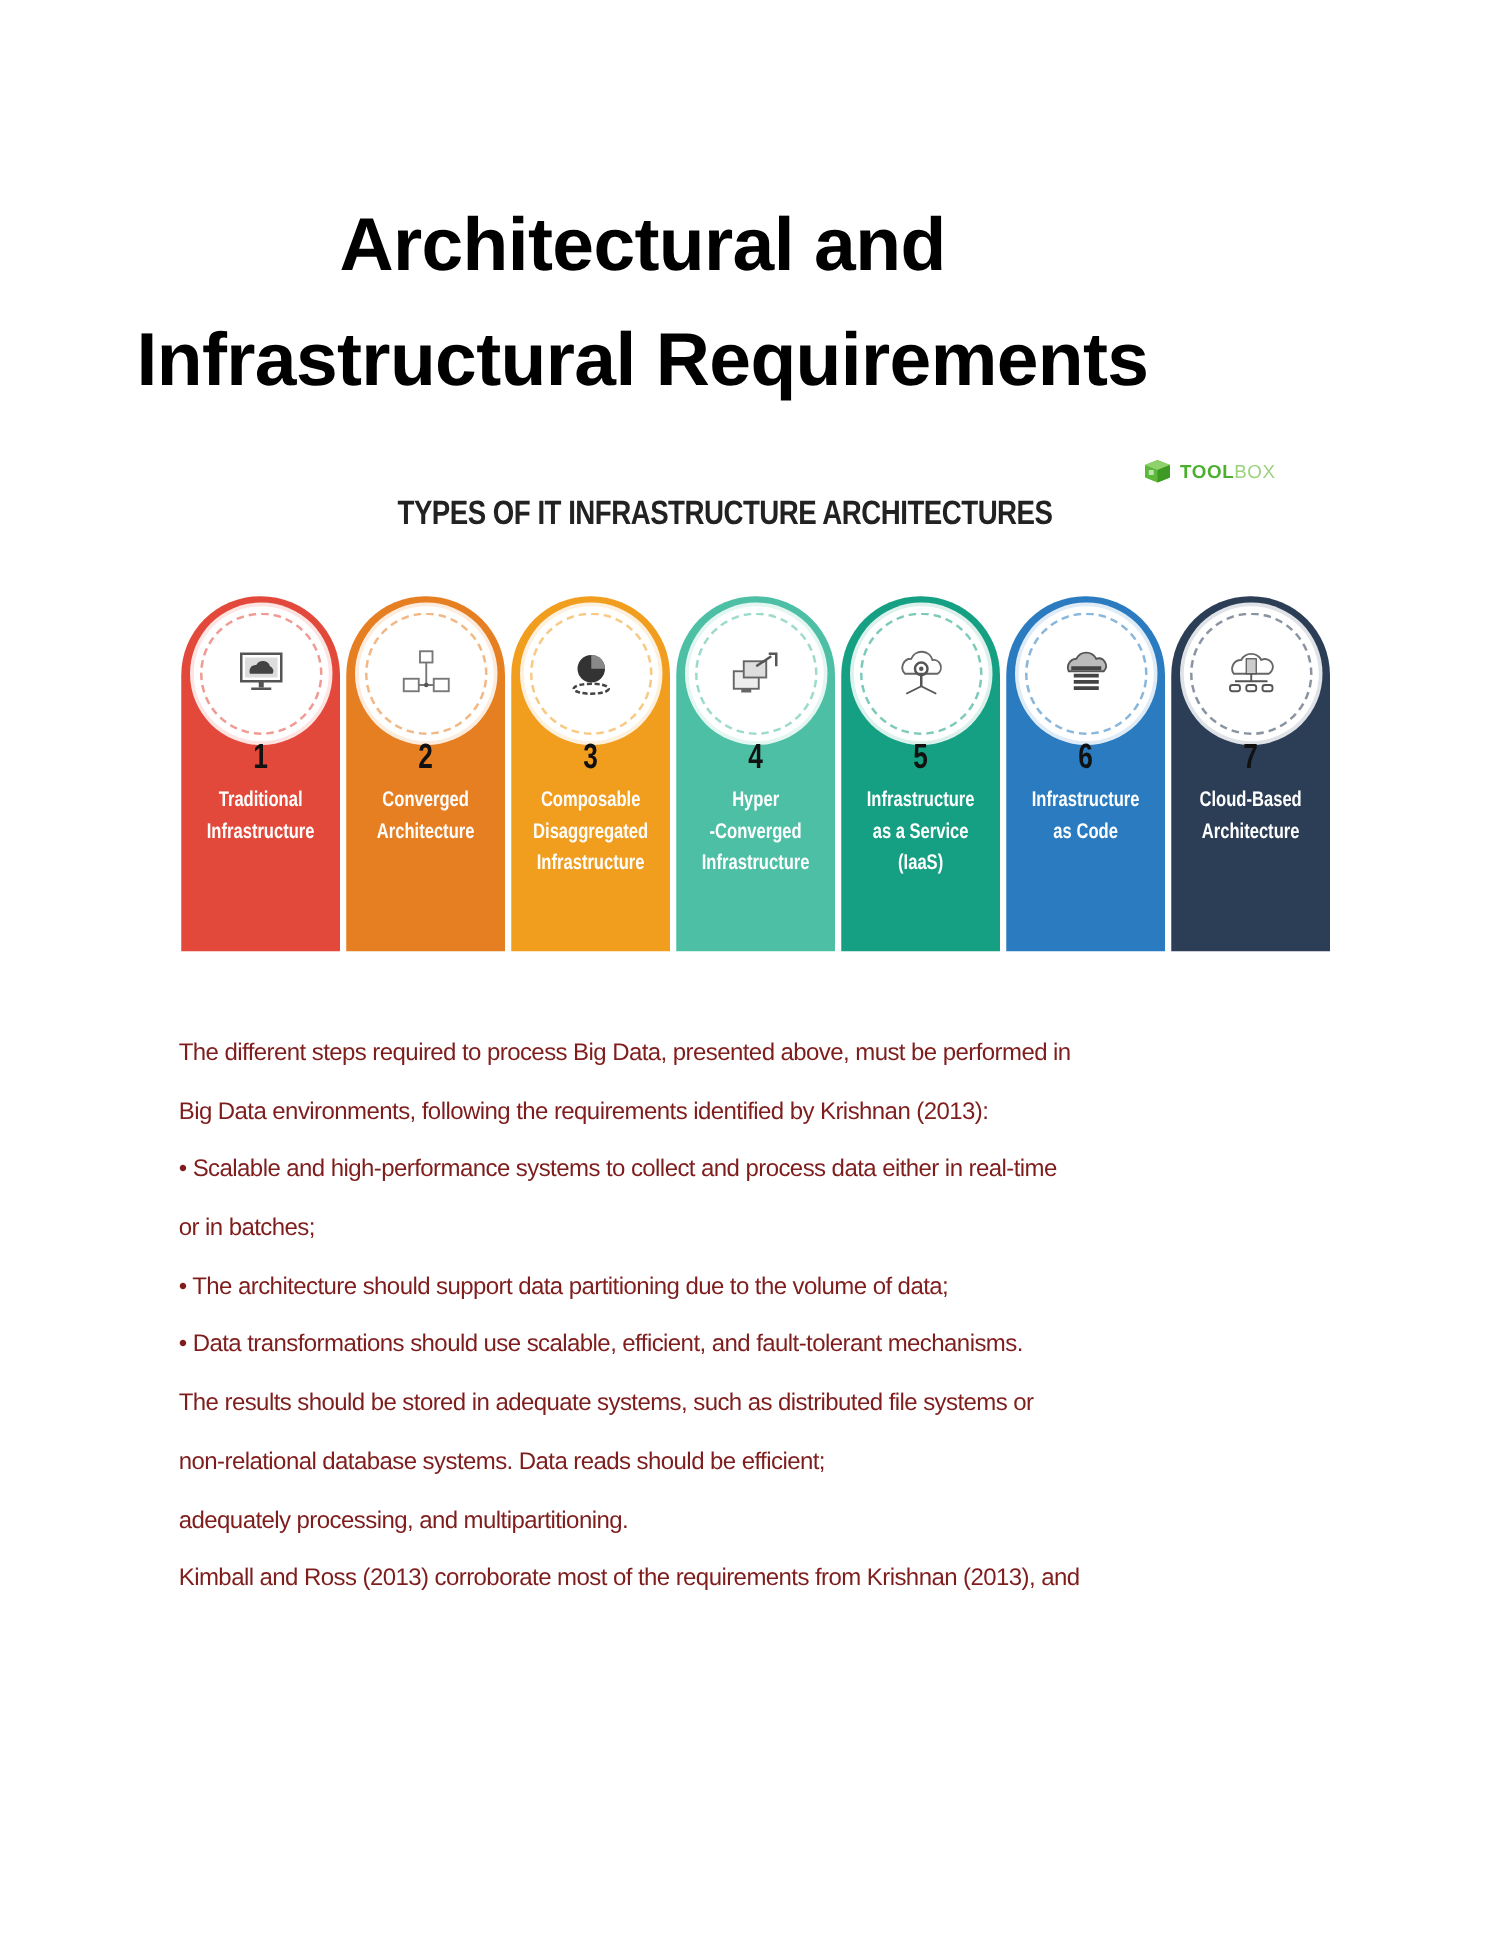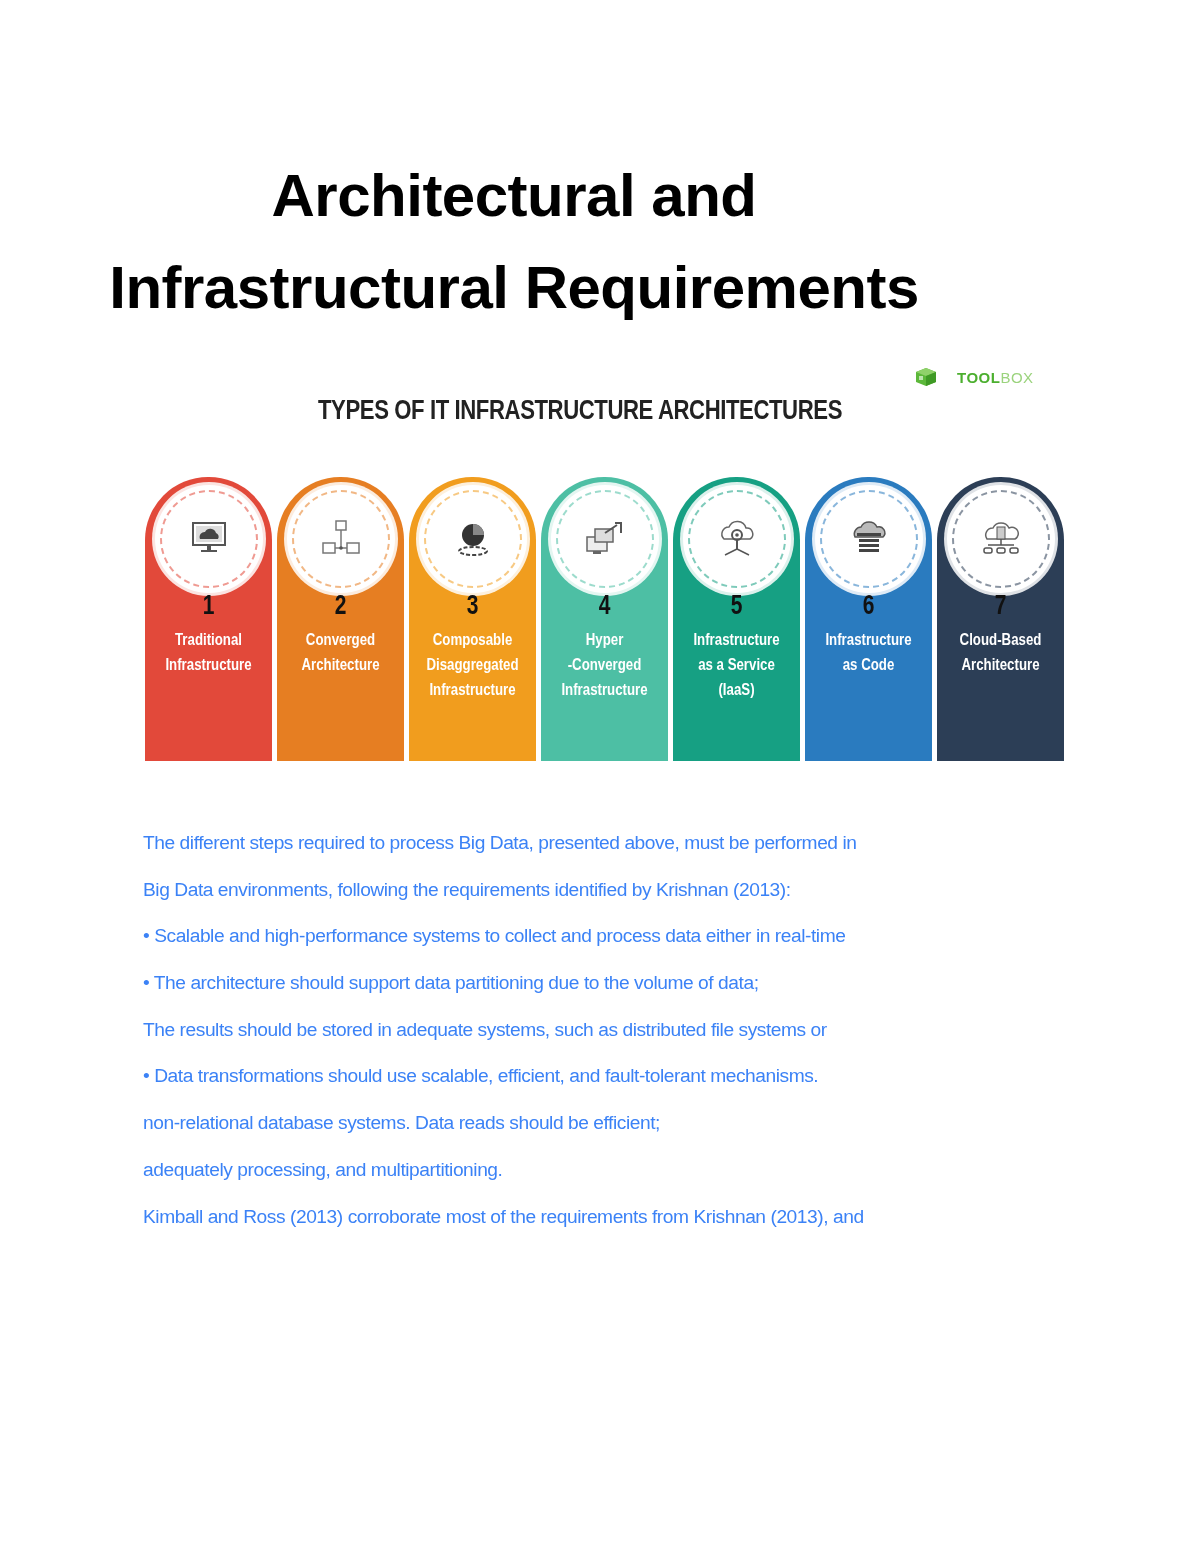--- a/index.html
+++ b/index.html
@@ -9,21 +9,21 @@
     .doc-title {
       position: absolute; left: 0; top: 150px; width: 1028px;
       text-align: center; font-family: "Liberation Sans", sans-serif;
       font-weight: bold; font-size: 60px; line-height: 92px; letter-spacing: -0.5px;
     }
 
     .infographic { position: absolute; left: 140px; top: 355px; width: 930px; height: 415px; }
 
     .toolbox-logo {
       position: absolute; left: 775px; top: 10px; height: 24px;
-      display: flex; align-items: center; gap: 20px;
+      display: flex; align-items: center; gap: 7px;
     }
     .toolbox-cube { width: 22px; height: 20px; position: relative; }
     .toolbox-cube svg { width: 22px; height: 20px; display: block; }
     .toolbox-text {
       font-family: "Liberation Sans", sans-serif; font-weight: bold; font-size: 15px;
       color: #4caf2f; letter-spacing: 0.5px;
     }
     .toolbox-text .light { color: #9bd37d; font-weight: normal; }
 
     .info-heading {
@@ -57,21 +57,21 @@
     }
     .card-label {
       position: absolute; top: 150px; width: 100%; text-align: center;
       font-family: "Liberation Sans", sans-serif; font-weight: bold; font-size: 17px;
       line-height: 25px; color: #fff; transform: scaleX(0.78); white-space: nowrap;
     }
 
     .body-text {
       position: absolute; left: 143px; top: 820px; width: 880px;
       font-family: "Liberation Sans", sans-serif; font-size: 19.2px; line-height: 46.7px;
-      letter-spacing: -0.45px; color: #3b82f6;
+      letter-spacing: -0.45px; color: #7f1d1d;
     }
     .body-text .line { white-space: nowrap; height: 46.7px; }
   </style>
 </head>
 <body>
 
 <h1 class="doc-title">
   <div>Architectural and</div>
   <div>Infrastructural Requirements</div>
 </h1>
@@ -229,19 +229,20 @@
         <div>Architecture</div>
       </div>
     </div>
   </div>
 </div>
 
 <div class="body-text">
   <div class="line">The different steps required to process Big Data, presented above, must be performed in</div>
   <div class="line">Big Data environments, following the requirements identified by Krishnan (2013):</div>
   <div class="line">• Scalable and high-performance systems to collect and process data either in real-time</div>
+  <div class="line">or in batches;</div>
   <div class="line">• The architecture should support data partitioning due to the volume of data;</div>
+  <div class="line">• Data transformations should use scalable, efficient, and fault-tolerant mechanisms.</div>
   <div class="line">The results should be stored in adequate systems, such as distributed file systems or</div>
-  <div class="line">• Data transformations should use scalable, efficient, and fault-tolerant mechanisms.</div>
   <div class="line">non-relational database systems. Data reads should be efficient;</div>
   <div class="line">adequately processing, and multipartitioning.</div>
   <div class="line">Kimball and Ross (2013) corroborate most of the requirements from Krishnan (2013), and</div>
 </div>
 
 </body></html>

